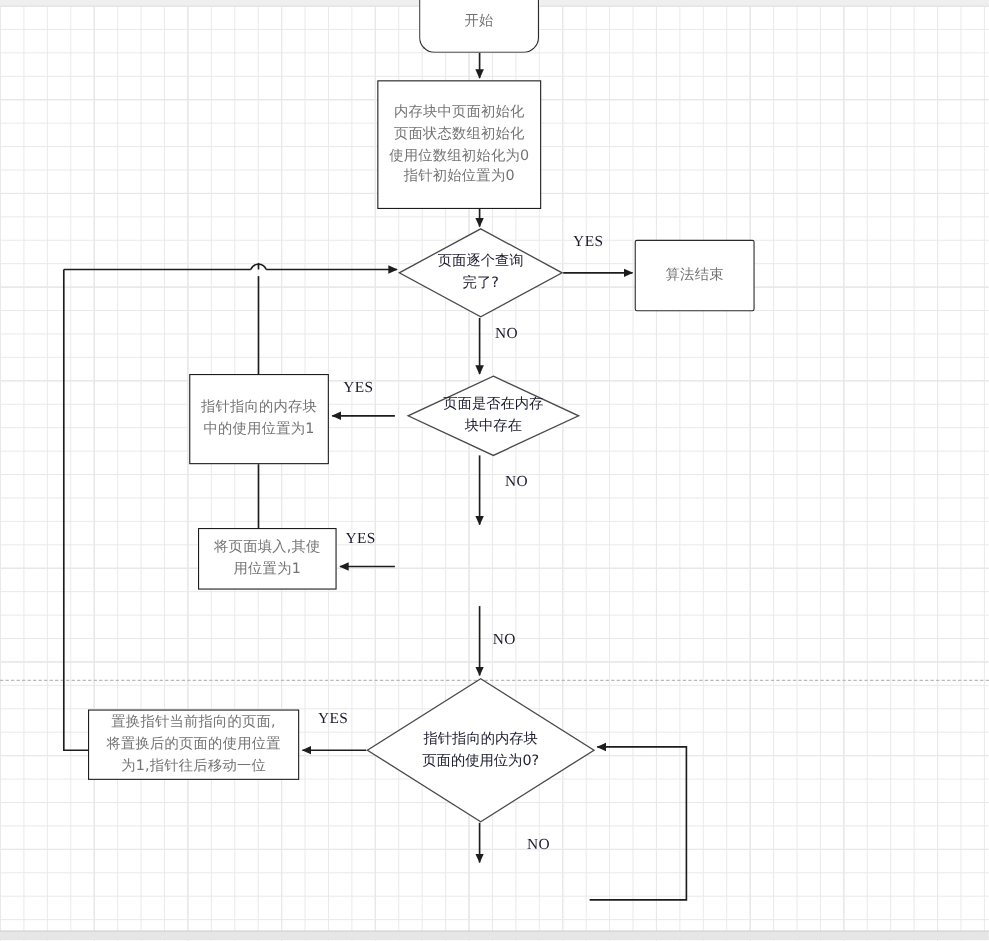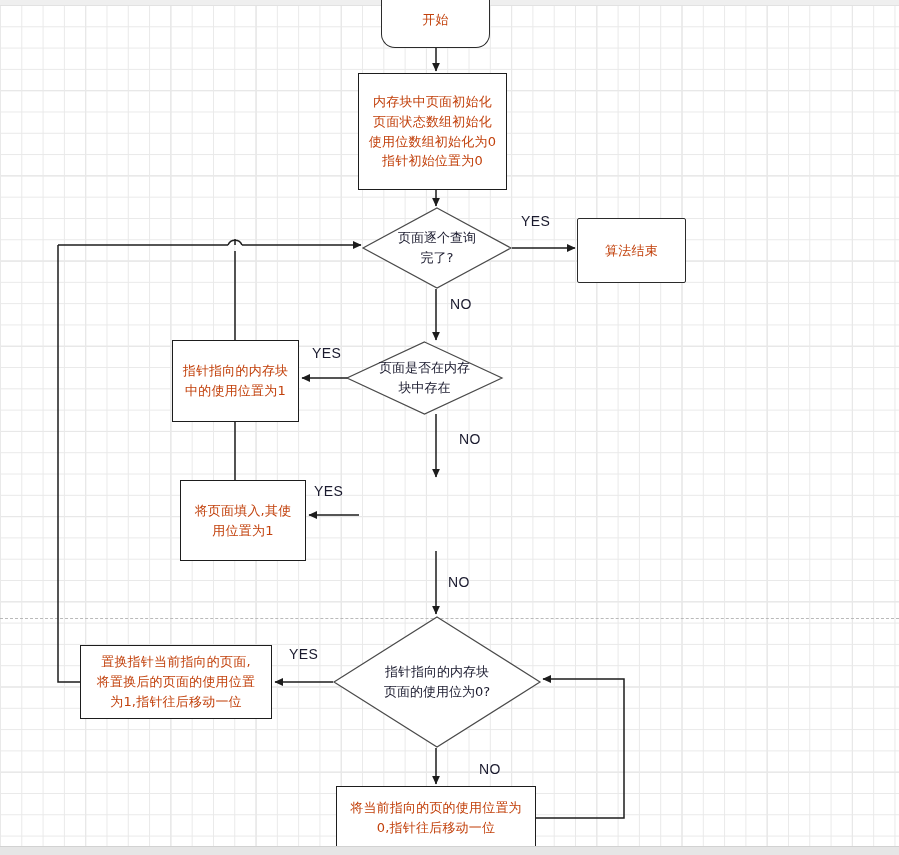--- a/index.html
+++ b/index.html
@@ -35,38 +35,38 @@
   .pagebreak{
     position:absolute;left:0;width:899px;height:0;
     border-top:1px dashed #b9b9b9;
   }
   svg.wires{position:absolute;left:0;top:0;width:899px;height:855px;overflow:visible;}
 
   
   .node{position:absolute;box-sizing:border-box;background:#ffffff;
         display:flex;align-items:center;justify-content:center;}
   .node .txt{
-    color:#c2410c;text-align:center;line-height:1.52;
+    color:#737373;text-align:center;line-height:1.52;
     font-size:13px;letter-spacing:0.2px;white-space:pre-line;
   }
   .proc{border:1.4px solid #1d1d1d;}
   .term{border:1.4px solid #2b2b2b;border-radius:2px;}
   .term-cut{border:1.4px solid #2b2b2b;border-radius:0 0 14px 14px;border-top:none;}
 
   .diamond{position:absolute;}
   .diamond svg{position:absolute;left:0;top:0;overflow:visible;}
   .diamond .txt{
     position:absolute;left:0;top:0;width:100%;height:100%;
     display:flex;align-items:center;justify-content:center;
     color:#1a1a2e;text-align:center;line-height:1.55;font-size:13px;
     white-space:pre-line;
   }
   .elabel{
     position:absolute;color:#1a1a2e;font-size:14px;
-    font-family:Liberation Sans, sans-serif;
+    font-family:Liberation Serif, serif;
     letter-spacing:0.4px;white-space:nowrap;
   }
 </style>
 </head>
 <body>
 
 <div id="canvas">
 
   <div class="topband"></div>
   <div class="pagebreak" style="top:618px;"></div>
@@ -113,76 +113,72 @@
       <path d="M58,245 L228,245"></path>
 
       <path d="M80,682 L58,682 L58,245"></path>
     </g>
   </svg>
 
   <div class="node term-cut" style="left:381px;top:-22px;width:109px;height:70px;">
     <span class="txt" style="margin-top:14px;">开始</span>
   </div>
 
-  <div class="node proc" style="left:358px;top:73px;width:149px;height:117px;">
+  <div class="node proc" style="left:343px;top:73px;width:149px;height:117px;">
     <span class="txt">内存块中页面初始化
 页面状态数组初始化
 使用位数组初始化为0
 指针初始位置为0</span>
   </div>
 
   <div class="diamond" style="left:362px;top:207px;width:150px;height:82px;">
     <svg width="150" height="82" viewBox="0 0 150 82">
       <polygon points="75,1 149,41 75,81 1,41" fill="#ffffff" stroke="#4a4a4a" stroke-width="1.2"></polygon>
     </svg>
     <span class="txt">页面逐个查询
 完了?</span>
   </div>
 
   <div class="node term" style="left:577px;top:218px;width:109px;height:65px;">
     <span class="txt">算法结束</span>
   </div>
 
-  <div class="diamond" style="left:346px;top:341px;width:157px;height:74px;">
+  <div class="diamond" style="left:370px;top:341px;width:157px;height:74px;">
     <svg width="157" height="74" viewBox="0 0 157 74">
       <polygon points="78.5,1 156,37 78.5,73 1,37" fill="#ffffff" stroke="#4a4a4a" stroke-width="1.2"></polygon>
     </svg>
     <span class="txt">页面是否在内存
 块中存在</span>
   </div>
 
   <div class="node proc" style="left:172px;top:340px;width:127px;height:82px;">
     <span class="txt">指针指向的内存块
 中的使用位置为1</span>
   </div>
 
 
-  <div class="node proc" style="left:180px;top:480px;width:126px;height:81px;">
+  <div class="node proc" style="left:180px;top:480px;width:126px;height:56px;">
     <span class="txt">将页面填入,其使
 用位置为1</span>
   </div>
 
   <div class="diamond" style="left:333px;top:616px;width:208px;height:132px;">
     <svg width="208" height="132" viewBox="0 0 208 132">
       <polygon points="104,1 207,66 104,131 1,66" fill="#ffffff" stroke="#4a4a4a" stroke-width="1.2"></polygon>
     </svg>
     <span class="txt">指针指向的内存块
 页面的使用位为0?</span>
   </div>
 
-  <div class="node proc" style="left:80px;top:645px;width:192px;height:74px;">
+  <div class="node proc" style="left:80px;top:645px;width:192px;height:64px;">
     <span class="txt">置换指针当前指向的页面,
 将置换后的页面的使用位置
 为1,指针往后移动一位</span>
   </div>
 
-  <div class="node proc" style="left:336px;top:786px;width:200px;height:64px;">
-    <span class="txt">将当前指向的页的使用位置为
-0,指针往后移动一位</span>
-  </div>
 
   <span class="elabel" style="left:521px;top:213px;">YES</span>
   <span class="elabel" style="left:450px;top:296px;">NO</span>
 
   <span class="elabel" style="left:312px;top:345px;">YES</span>
   <span class="elabel" style="left:459px;top:431px;">NO</span>
 
   <span class="elabel" style="left:314px;top:483px;">YES</span>
   <span class="elabel" style="left:448px;top:574px;">NO</span>
 

